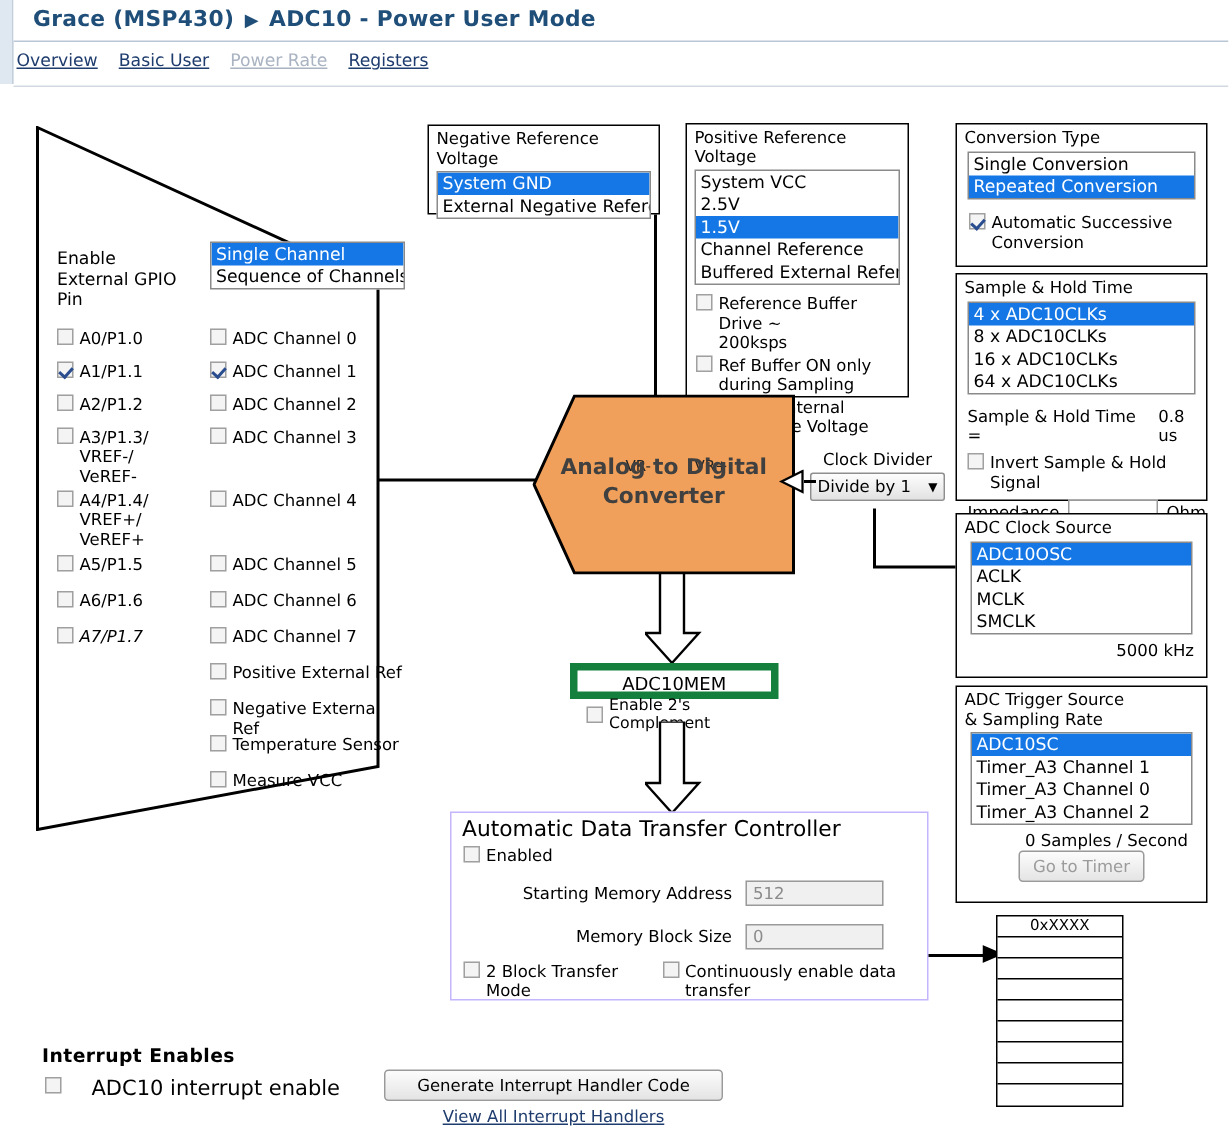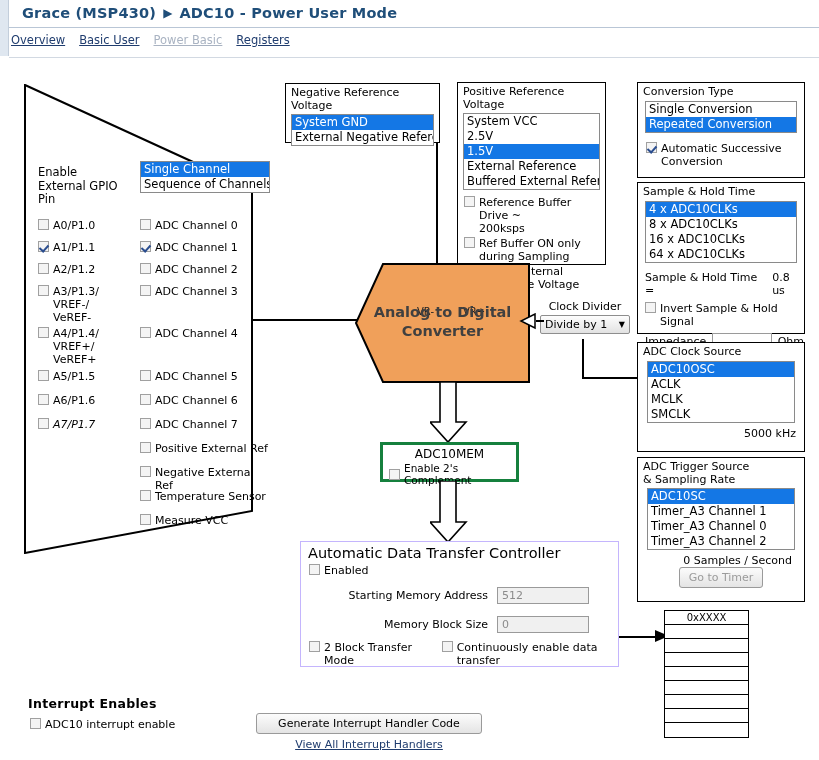--- a/index.html
+++ b/index.html
@@ -88,22 +88,22 @@
   #clock-divider-label { font-size:11px; text-align:center; margin-bottom:2px; }
   .combo {
     border:1px solid #8e8e8e; border-radius:2px;
     background:linear-gradient(#fdfdfd,#e2e2e2);
     font-size:11px; height:19px; display:flex; align-items:center;
     padding:0 4px; cursor:pointer; white-space:nowrap;
   }
   .combo .caret { margin-left:auto; font-size:8px; }
 
   
-  #adc10mem { position:absolute; left:380px; top:442px; width:139px; height:40px;
-    border:3px solid #15803d; background:#fff; }
+  #adc10mem { position:absolute; left:380px; top:442px; width:139px; height:24px;
+    border:5px solid #15803d; background:#fff; }
   #adc10mem .t { text-align:center; font-size:12px; margin-top:2px; }
   #adc10mem .r { display:flex; align-items:center; font-size:10.5px; padding-left:6px; margin-top:1px;}
 
   
   #adtc { position:absolute; left:300px; top:541px; width:319px; height:126px;
     border:1px solid #c4b5fd; background:#fff; }
   #adtc .head { font-size:14.5px; padding:3px 0 0 7px; }
   .txtbox {
     width:92px; height:17px; border:1px solid #9a9a9a; background:#f0f0f0;
     font-size:11px; color:#8b8b8b; padding:0 4px; line-height:15px;
@@ -119,39 +119,39 @@
   .noteright { font-size:11px; text-align:right; padding:3px 8px 0 0; }
   .btn {
     border:1px solid #9a9a9a; border-radius:3px;
     background:linear-gradient(#fcfcfc,#e4e4e4);
     font-size:11px; padding:3px 9px; cursor:pointer; color:#000;
   }
   .btn.disabled { color:#9b9b9b; }
 
   
   #interrupts-title { position:absolute; left:28px; top:696px; font-size:12.5px; font-weight:bold; letter-spacing:.3px;}
-  #interrupt-cb { position:absolute; left:30px; top:718px; display:flex; align-items:flex-start; font-size:11px;}
+  #interrupt-cb { position:absolute; left:30px; top:718px; display:flex; align-items:flex-start; font-size:14px;gap:16px;}
   #gen-btn { position:absolute; left:256px; top:713px; width:226px; text-align:center; }
   #view-link { position:absolute; left:256px; top:738px; width:226px; text-align:center; }
   #view-link a { font-size:11px; color:#1f3c6e; text-decoration:underline; cursor:pointer; }
 </style>
 </head>
 <body>
 
 <div id="left-strip"></div>
 <div id="header"></div>
 <div id="title-row">
   <span class="crumb">Grace (MSP430)</span>
   <span class="arrow">▶</span>
   <span class="crumb">ADC10 - Power User Mode</span>
 </div>
 <div id="navbar">
   <a>Overview</a>
   <a>Basic User</a>
-  <a class="disabled">Power Basic</a>
+  <a class="disabled">Power Rate</a>
   <a>Registers</a>
 </div>
 <div id="hdr-rule"></div>
 
 <div id="left-panel">
   <svg width="250" height="470">
     <polygon points="1,1 228,105 228,427 1,469" fill="#ffffff" stroke="#000000" stroke-width="2"></polygon>
   </svg>
   <div id="lp-content">
     <div style="display:flex; gap:14px;margin-top:36px;">
@@ -273,21 +273,21 @@
   </div>
 </div>
 <div class="wire" style="left:436px; top:143px; width:2px; height:122px;"></div>
 
 <div class="group" id="pos-ref" style="left:457px; top:82px; width:149px; height:183px;">
   <div class="gtitle">Positive Reference Voltage</div>
   <div class="listbox" style="margin:1px 5px;">
     <div class="opt">System VCC</div>
     <div class="opt">2.5V</div>
     <div class="opt sel">1.5V</div>
-    <div class="opt">External Reference</div>
+    <div class="opt">Channel Reference</div>
     <div class="opt">Buffered External Reference</div>
   </div>
   <div style="padding:3px 4px 0 6px;">
     <div class="cbrow">
         <span class="cb"></span>
         <span class="lbl">Reference Buffer Drive ~
 200ksps</span>
       </div>
     <div class="cbrow">
         <span class="cb"></span>

